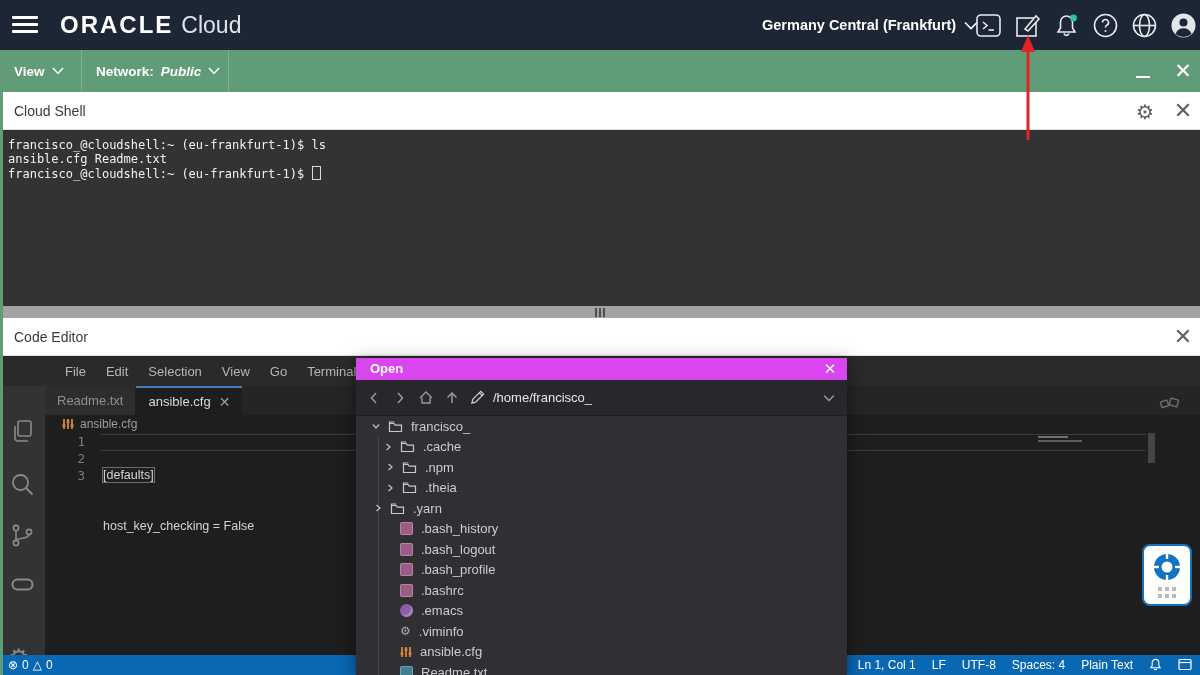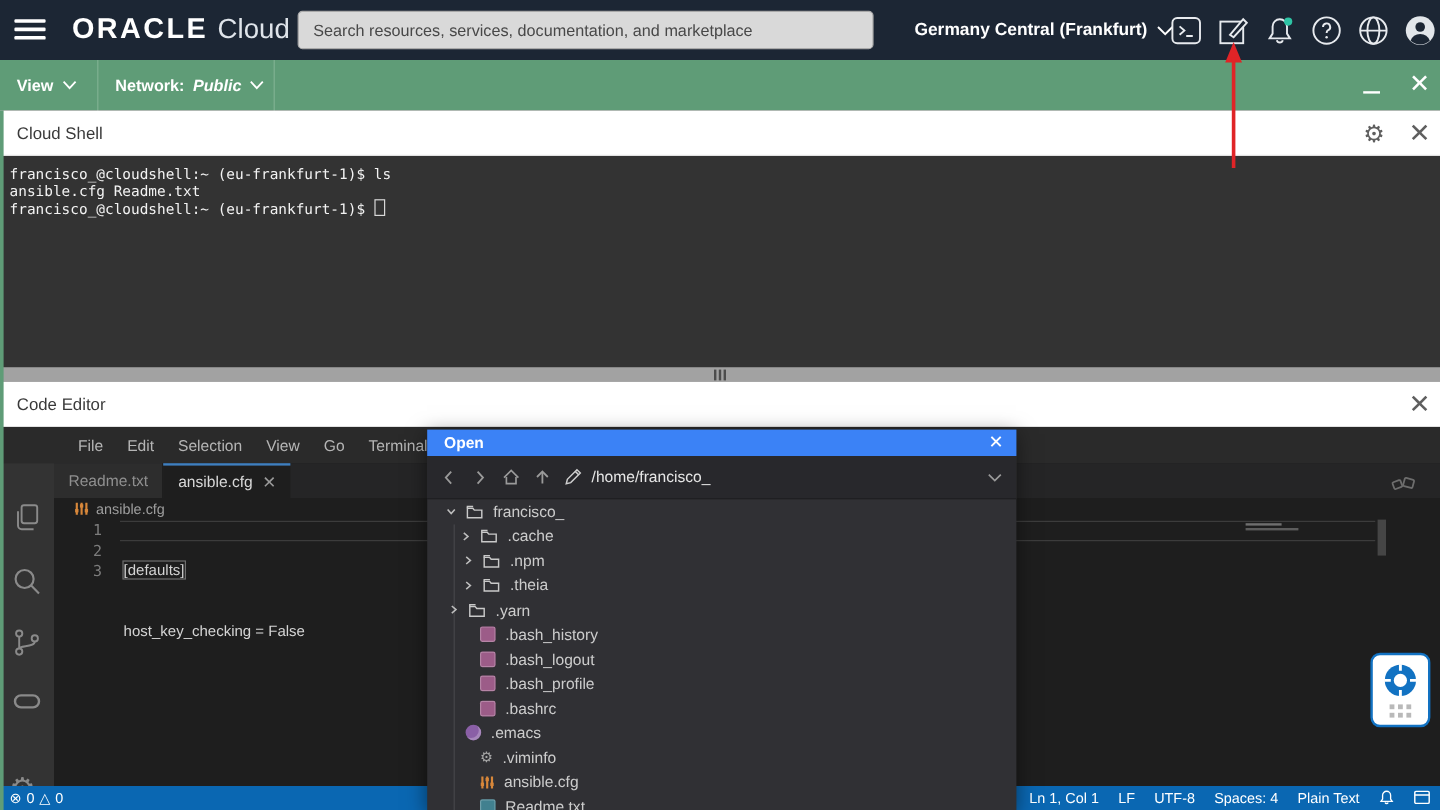--- a/index.html
+++ b/index.html
@@ -83,21 +83,21 @@
   .split-icon{position:absolute;left:1158px;top:36px;width:24px;height:24px;color:#6d6d6d;cursor:pointer;}
   .statusbar{position:absolute;left:0;top:299px;width:1200px;height:20px;background:#0a67b2;color:#fff;
              font-size:12px;display:flex;align-items:center;}
   .sb-left{display:flex;align-items:center;gap:4px;margin-left:8px;cursor:pointer;}
   .sb-right{position:absolute;right:8px;display:flex;align-items:center;gap:16px;}
   .sb-right span{cursor:pointer;}
 
   
   .dialog{position:absolute;left:356px;top:358px;width:491px;height:317px;background:#303034;
           box-shadow:0 4px 16px rgba(0,0,0,.5);}
-  .dlg-title{position:absolute;left:0;top:0;width:100%;height:22px;background:#3b82f6;color:#fff;
+  .dlg-title{position:absolute;left:0;top:0;width:100%;height:22px;background:#d946ef;color:#fff;
              font-size:13px;font-weight:bold;line-height:22px;padding-left:14px;box-sizing:border-box;}
   .dlg-close{position:absolute;right:8px;top:0;width:18px;height:22px;text-align:center;line-height:22px;
              font-size:15px;font-weight:normal;cursor:pointer;}
   .dlg-nav{position:absolute;left:0;top:22px;width:100%;height:36px;background:#28282c;display:flex;
            align-items:center;gap:10px;padding-left:10px;box-sizing:border-box;border-bottom:1px solid #1f1f22;}
   .nav-ic{width:16px;height:16px;color:#9a9a9a;cursor:pointer;}
   .dlg-path{display:flex;align-items:center;gap:8px;color:#e6e6e6;font-size:13px;flex:1;cursor:text;}
   .dlg-caret{margin-right:12px;color:#9a9a9a;cursor:pointer;}
   .dlg-tree{position:absolute;left:0;top:58px;width:100%;bottom:0;overflow:hidden;}
   .indent-guide{position:absolute;left:22px;top:21px;bottom:0;width:1px;background:#46464a;}
@@ -128,23 +128,20 @@
   <header class="topbar">
     <div class="hamburger">
         <div></div>
         <div></div>
         <div></div>
       </div>
     <div class="logo">
       <span class="oracle">ORACLE</span>
       <span class="cloud">Cloud</span>
     </div>
-    <div class="search">
-      <input type="text" placeholder="Search resources, services, documentation, and marketplace" style="">
-    </div>
     <div class="region">
       <span>Germany Central (Frankfurt)</span>
       <svg width="14" height="9" viewBox="0 0 14 9">
           <polyline points="1,1.5 7,7.5 13,1.5" fill="none" stroke="#fff" stroke-width="1.6"></polyline>
         </svg>
     </div>
     <div class="hicon" style="left:975px">
       <svg width="27" height="27" viewBox="0 0 27 27" fill="none" stroke="currentColor" stroke-width="1.6">
         <rect x="2" y="3" width="23" height="21" rx="4"></rect>
         <polyline points="8,10 12,13.5 8,17"></polyline>
@@ -462,21 +459,21 @@
         <span class="lbl">.bash_logout</span>
       </div>
       <div class="trow" style="padding-left:44px">
         <span class="fi bash"></span>
         <span class="lbl">.bash_profile</span>
       </div>
       <div class="trow" style="padding-left:44px">
         <span class="fi bash"></span>
         <span class="lbl">.bashrc</span>
       </div>
-      <div class="trow" style="padding-left:32px">
+      <div class="trow" style="padding-left:44px">
         <span class="fi emacs"></span>
         <span class="lbl">.emacs</span>
       </div>
       <div class="trow" style="padding-left:44px">
         <span class="vim-ic">⚙</span>
         <span class="lbl">.viminfo</span>
       </div>
       <div class="trow" style="padding-left:44px">
         <svg width="12" height="12" viewBox="0 0 12 12" stroke="#d8873a" stroke-width="1.8" fill="#d8873a" style="flex:0 0 auto">
           <line x1="2" y1="1" x2="2" y2="11"></line>

